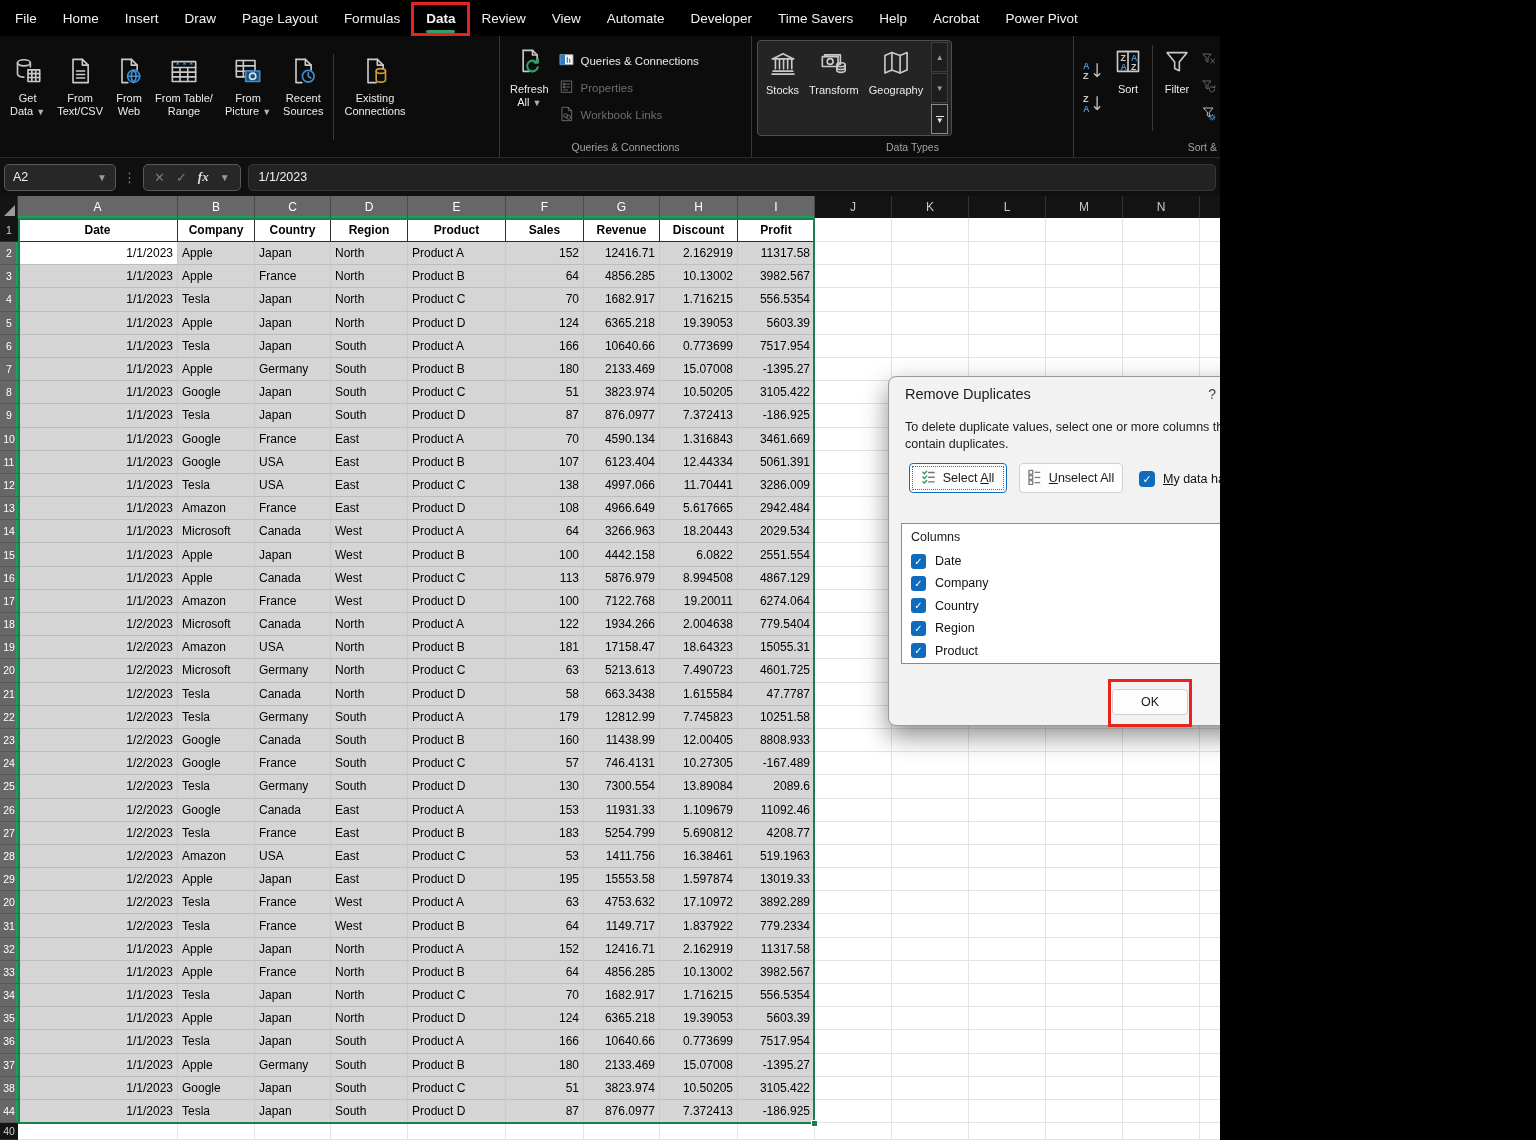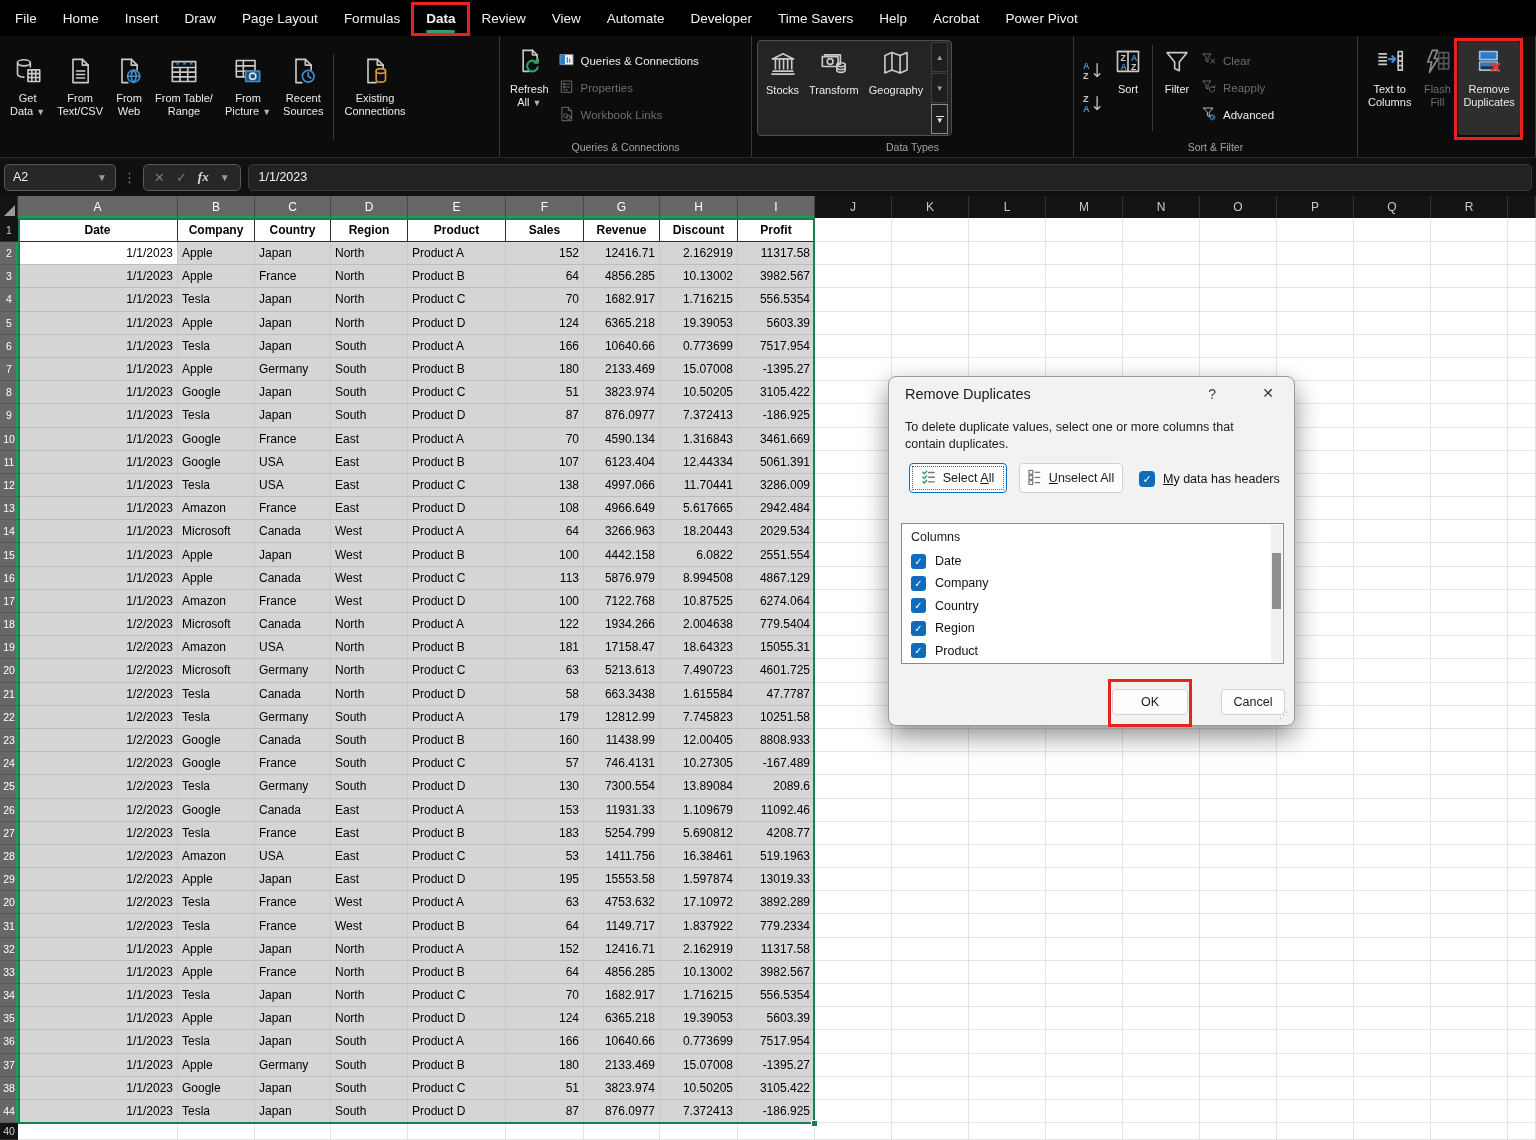--- a/index.html
+++ b/index.html
@@ -1,17 +1,17 @@
 <!DOCTYPE html>
 <html><head>
 <meta charset="utf-8">
 <style>
   html,body{margin:0;padding:0;background:#000;}
   *{box-sizing:border-box;}
-  .app{position:relative;width:1536px;height:1140px;overflow:hidden;background:#a21caf;
+  .app{position:relative;width:1220px;height:1140px;overflow:hidden;background:#a21caf;
        font-family:"Liberation Sans",sans-serif;}
 
   
   .menubar{position:absolute;top:0;left:0;right:0;height:36px;background:#000;
            display:flex;align-items:stretch;padding-left:2px;}
   .mitem{padding:0 13px;font-size:13.5px;color:#f2f2f2;display:flex;align-items:center;position:relative;}
   .mitem.active{font-weight:bold;}
   .mitem.active .mtxt{position:relative;}
   .mitem.active .mtxt::after{content:"";position:absolute;left:0;right:0;bottom:-7px;height:3px;background:#2fa06a;border-radius:2px;}
   .mitem.active::before{content:"";position:absolute;left:-2px;right:-2px;top:2px;bottom:0px;border:3px solid #e8231d;}
@@ -769,21 +769,21 @@
       </div>
       <div class="srow" style="height:23.2px">
         <div class="rhead sel">17</div>
         <div class="cell dsel ar" style="width:160px">1/1/2023</div>
         <div class="cell dsel al" style="width:77px">Amazon</div>
         <div class="cell dsel al" style="width:76px">France</div>
         <div class="cell dsel al" style="width:77px">West</div>
         <div class="cell dsel al" style="width:98px">Product D</div>
         <div class="cell dsel ar" style="width:78px">100</div>
         <div class="cell dsel ar" style="width:76px">7122.768</div>
-        <div class="cell dsel ar" style="width:78px">10.87525</div>
+        <div class="cell dsel ar" style="width:78px">19.20011</div>
         <div class="cell dsel ar" style="width:77px">6274.064</div>
         <div class="cell" style="width:77px"></div>
         <div class="cell" style="width:77px"></div>
         <div class="cell" style="width:77px"></div>
         <div class="cell" style="width:77px"></div>
         <div class="cell" style="width:77px"></div>
         <div class="cell" style="width:77px"></div>
         <div class="cell" style="width:77px"></div>
         <div class="cell" style="width:77px"></div>
         <div class="cell" style="width:77px"></div>

